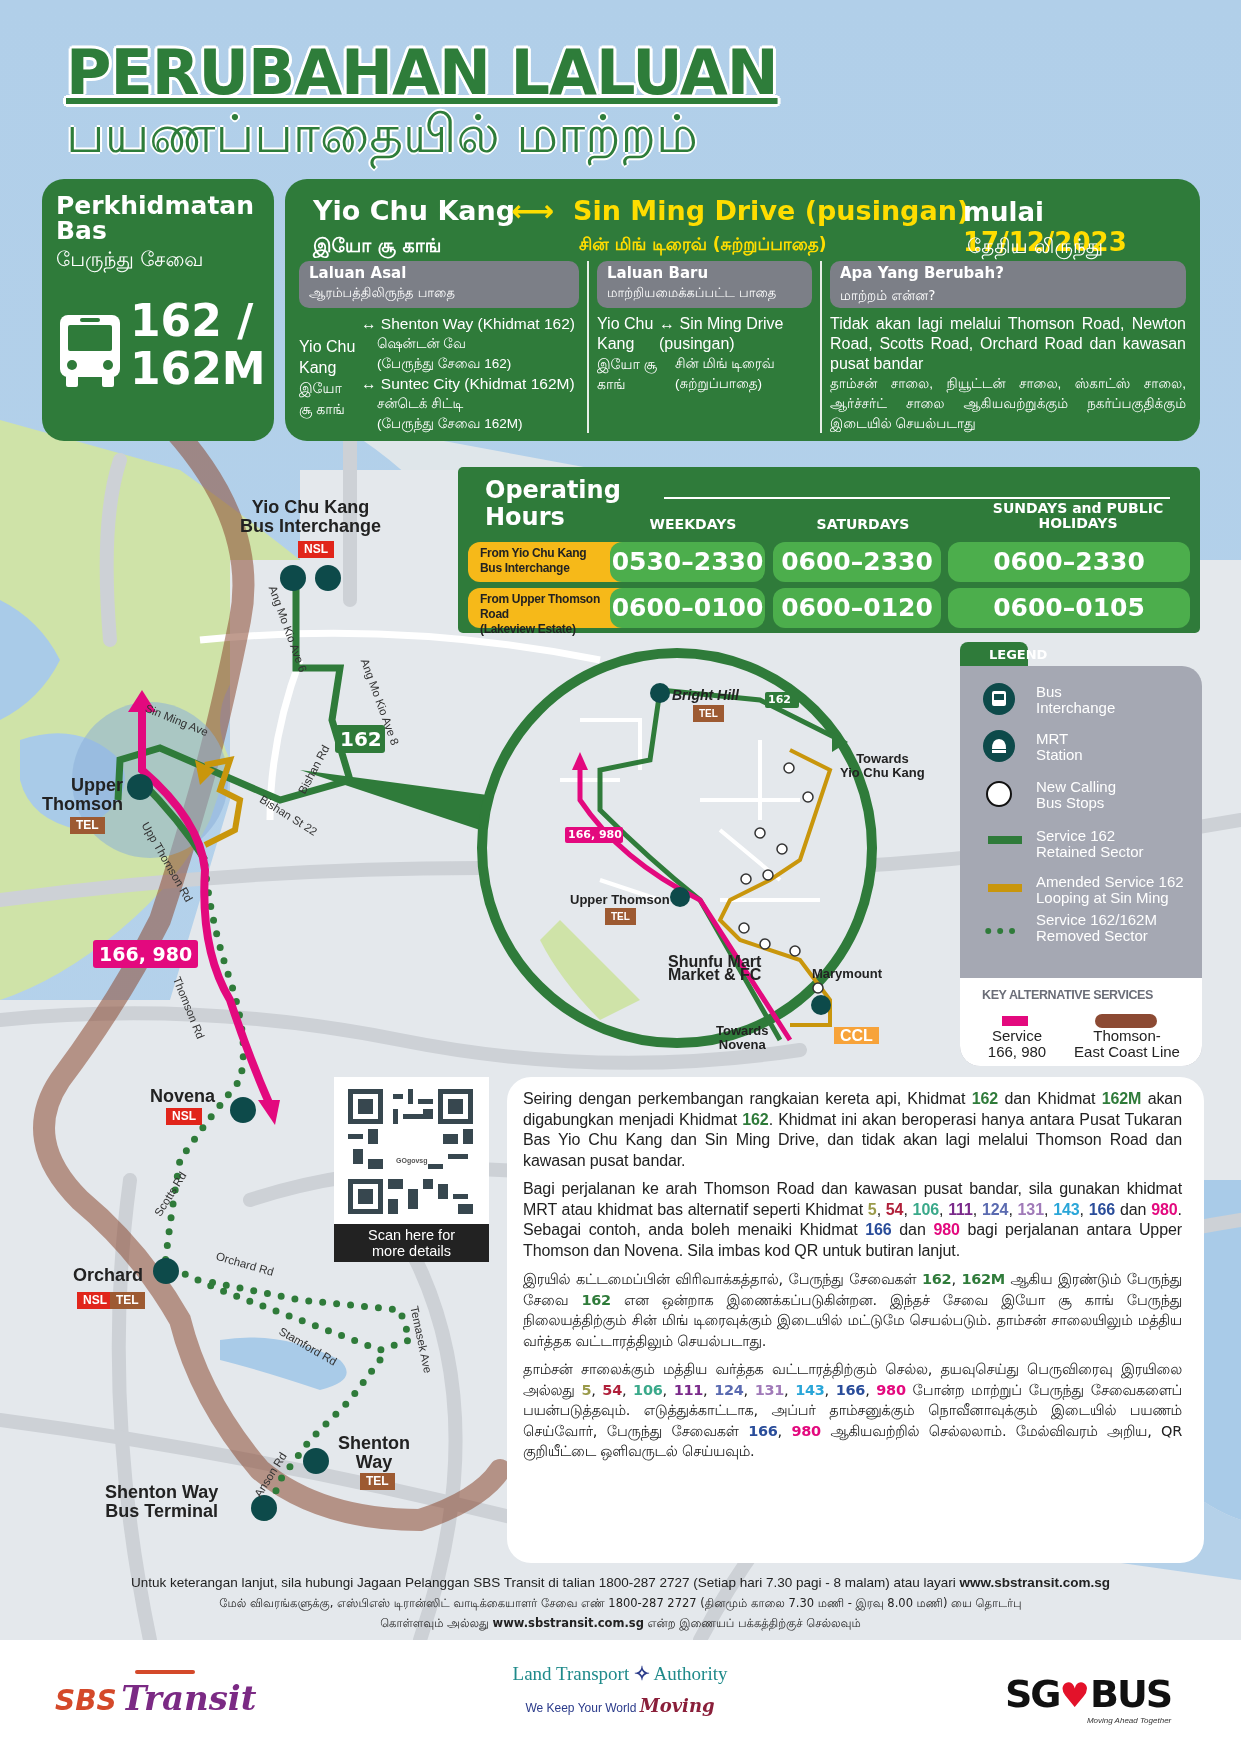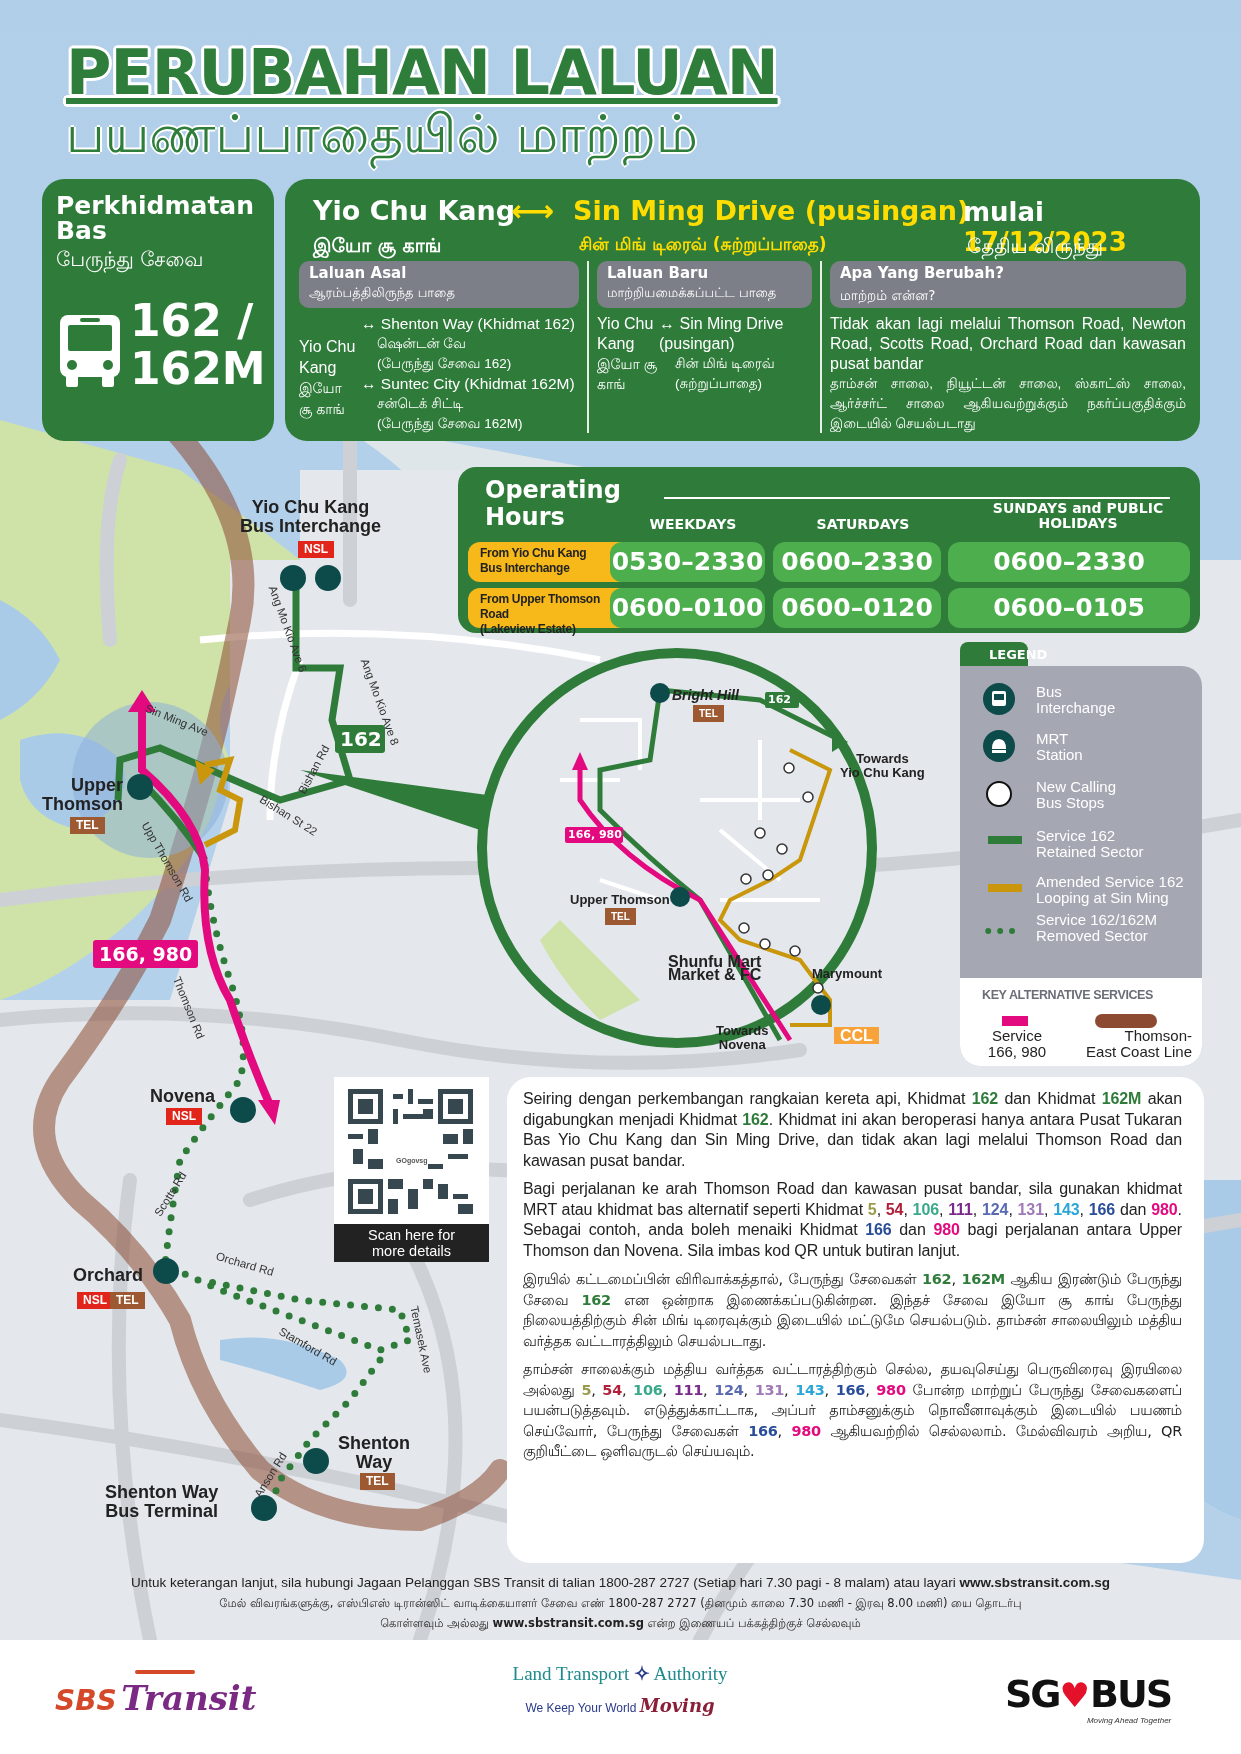--- a/index.html
+++ b/index.html
@@ -57,40 +57,40 @@
   .col-body { font: 400 15px "Liberation Sans", sans-serif; margin-top: 6px; position: relative; }
   .col1 { width: 280px; } .col2 { width: 225px; } .col3 { flex: 1; }
   .origin { position: absolute; left: 0; top: 22px; width: 60px; line-height: 21px; font-size: 16px; }
   .dest { margin-left: 62px; line-height: 20px; font-size: 15.5px; }
   .dest .ta { font-size: 13.5px; }
   .col3 .col-body { font-size: 16px; line-height: 20px; text-align: justify; }
   .col3 .ta { font-size: 13.5px; line-height: 20px; }
   
   .hours {
     position: absolute; left: 458px; top: 467px; width: 742px; height: 166px;
-    background: #2f7b3a; border-radius: 18px; color: #fff;
+    background: #2f7b3a; border-radius: 5px; color: #fff;
   }
   .hours .ttl { position: absolute; left: 27px; top: 10px; font: 700 24px "DejaVu Sans", sans-serif; line-height: 27px; }
   .hours .rule { position: absolute; left: 206px; right: 30px; top: 30px; height: 2px; background: #fff; }
   .hours .ch { position: absolute; top: 44px; font: 700 14px "DejaVu Sans", sans-serif; text-align: center; width: 170px; line-height: 15px; }
   .hours .row { position: absolute; left: 10px; right: 10px; height: 40px; }
   .hours .rlab { position: absolute; left: 0; top: 0; width: 160px; height: 40px; background: #f6b919; border-radius: 12px 0 0 12px; color: #222; font: 700 12px "Liberation Sans", sans-serif; padding: 4px 12px; line-height: 15px; letter-spacing: -0.3px; }
   .hours .cell { position: absolute; top: 0; height: 40px; background: #4cae4c; border-radius: 12px; font: 700 25px "DejaVu Sans", sans-serif; text-align: center; line-height: 40px; }
   
   .legend-tab { position: absolute; left: 960px; top: 642px; width: 68px; height: 25px; background: #2f7b3a; border-radius: 8px 8px 0 0; color:#fff; font: 700 13px "DejaVu Sans", sans-serif; padding: 5px 29px; }
   .legend { position: absolute; left: 960px; top: 666px; width: 242px; height: 400px; background: #a5a8b3; border-radius: 0 20px 20px 20px; overflow: hidden; color: #fff; }
   .legend .item { position: absolute; left: 0; height: 40px; width: 100%; }
   .legend .ico { position: absolute; left: 22px; width: 34px; height: 34px; }
   .legend .txt { position: absolute; left: 76px; font: 400 15px "Liberation Sans", sans-serif; line-height: 16px; }
   .legend .alt { position: absolute; left: 0; right: 0; bottom: 0; height: 88px; background: #fff; color: #222; }
   .legend .alt .h { position: absolute; left: 22px; top: 10px; font: 700 12.5px "Liberation Sans", sans-serif; color: #6b6e78; letter-spacing: -0.4px; }
   .legend .alt .sw1 { position: absolute; left: 42px; top: 38px; width: 26px; height: 10px; background: #e3097e; }
   .legend .alt .sw2 { position: absolute; left: 135px; top: 36px; width: 62px; height: 14px; background: #8c4a33; border-radius: 7px; }
   .legend .alt .l1 { position: absolute; left: 12px; top: 50px; width: 90px; text-align: center; font: 400 15px "Liberation Sans", sans-serif; line-height: 16px; }
-  .legend .alt .l2 { position: absolute; left: 102px; top: 50px; width: 130px; text-align: right; font: 400 15px "Liberation Sans", sans-serif; line-height: 16px; }
+  .legend .alt .l2 { position: absolute; left: 102px; top: 50px; width: 130px; text-align: center; font: 400 15px "Liberation Sans", sans-serif; line-height: 16px; }
   
   .qr { position: absolute; left: 334px; top: 1077px; width: 155px; height: 185px; background: #fff; }
   .qr .code { position: absolute; left: 14px; top: 12px; width: 125px; height: 125px; }
   .qr .cap { position: absolute; left: 0; right: 0; bottom: 0; height: 38px; background: #222; color: #fff; text-align: center; font: 400 14.5px "Liberation Sans", sans-serif; line-height: 16px; padding-top: 3px; }
   
   .info { position: absolute; left: 507px; top: 1077px; width: 697px; height: 486px; background: #fff; border-radius: 24px; padding: 12px 22px 0 16px; color: #222; }
   .info p { font: 400 16px "Liberation Sans", sans-serif; line-height: 20.5px; text-align: justify; margin-bottom: 8px; letter-spacing: -0.1px; }
   .info p.ta { font: 400 14.5px "DejaVu Sans", sans-serif; line-height: 20.5px; letter-spacing: -0.3px; }
   .n { font-weight: 700; }
   

